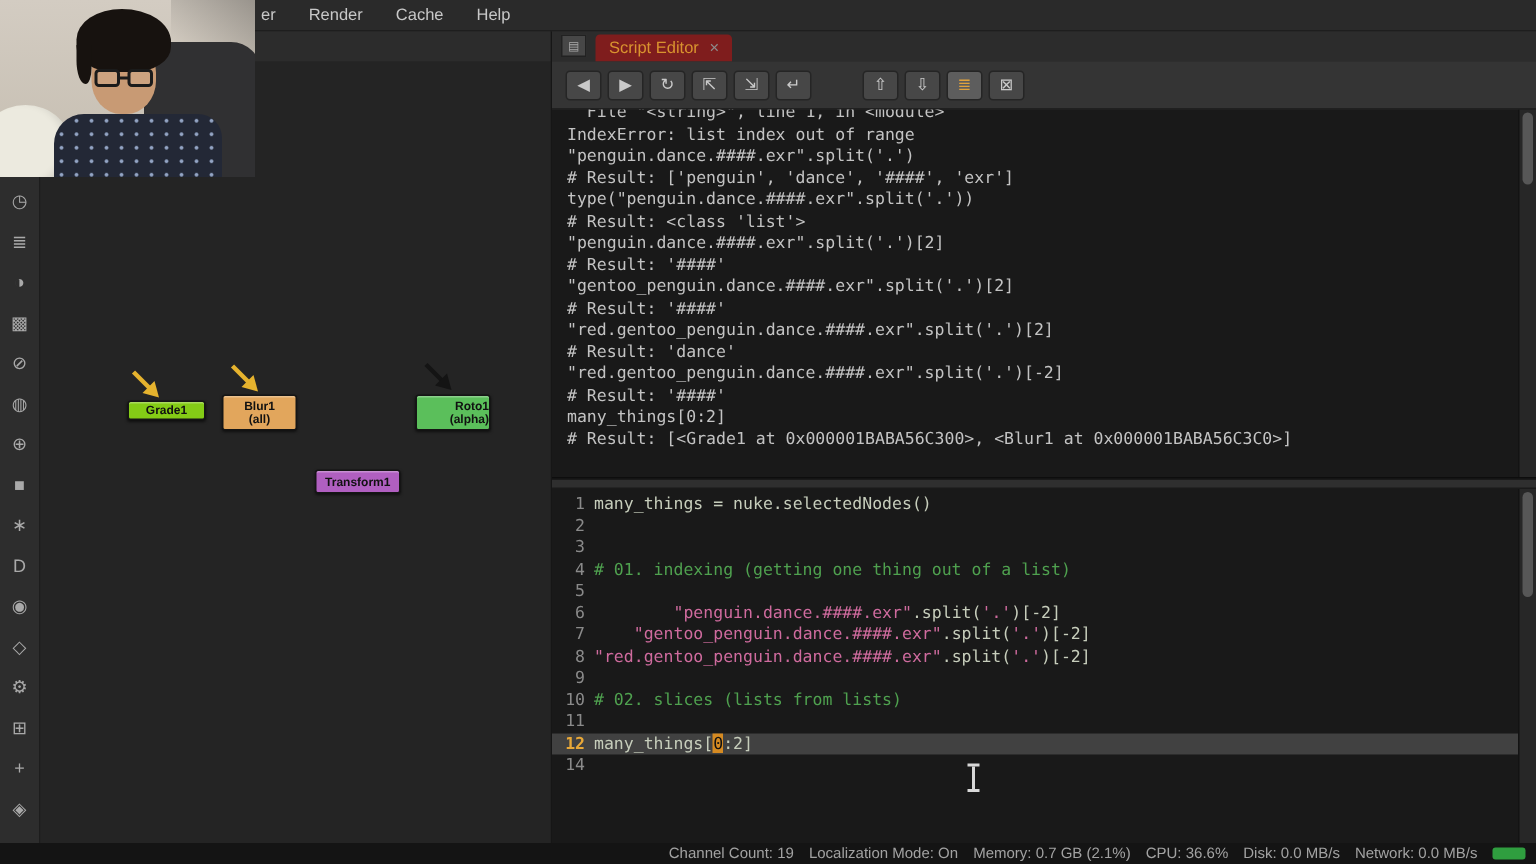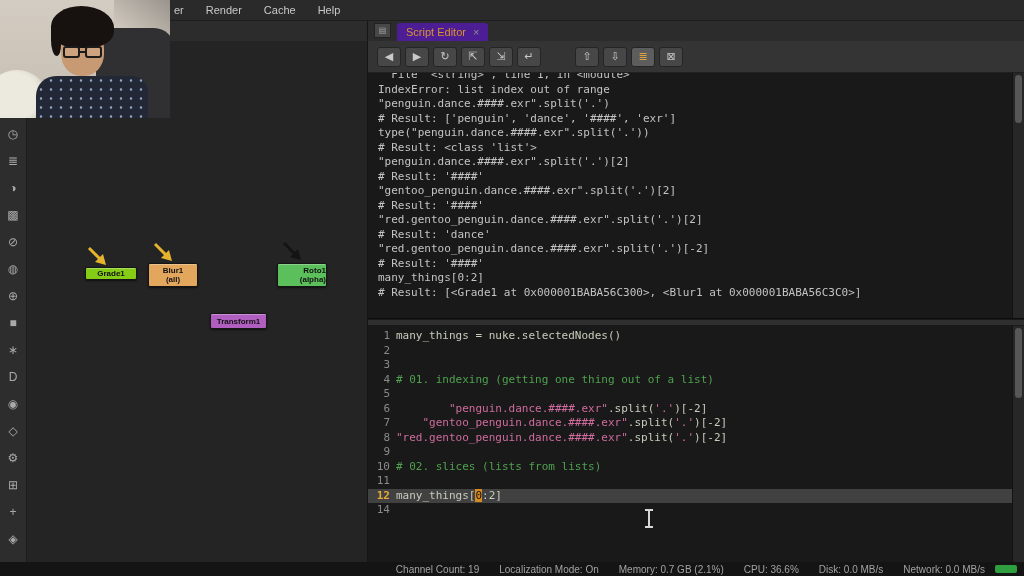--- a/index.html
+++ b/index.html
@@ -10,21 +10,21 @@
   .menubar{position:absolute;top:0;left:0;right:0;height:21px;background:#2a2a2a;display:flex;align-items:center;gap:22px;padding-left:174px;font-size:11px;color:#c8c8c8;box-sizing:border-box;border-bottom:1px solid #1e1e1e;}
   .menu-item{cursor:default;}
 
   
   .workspace{position:absolute;top:21px;left:0;right:0;bottom:14px;display:flex;}
   .left-pane{width:368px;display:flex;flex-direction:column;border-right:1px solid #161616;box-sizing:border-box;}
   .right-pane{flex:1;display:flex;flex-direction:column;min-width:0;}
 
   .tabbar{height:20px;background:#2c2c2c;display:flex;align-items:flex-end;padding-left:4px;gap:2px;}
   .panel-menu{width:15px;height:13px;margin:0 4px 3px 2px;background:#474747;border:1px solid #222;color:#aaa;font-size:8px;line-height:13px;text-align:center;}
-  .tab{height:18px;display:flex;align-items:center;gap:7px;padding:0 9px;background:#4c1d95;border-radius:3px 3px 0 0;font-size:11px;color:#c8c8c8;}
+  .tab{height:18px;display:flex;align-items:center;gap:7px;padding:0 9px;background:#7f1d1d;border-radius:3px 3px 0 0;font-size:11px;color:#c8c8c8;}
   .tab .tab-close{color:#8d8d8d;font-size:11px;line-height:11px;}
   .tab.focused .tab-label{color:#d9932f;}
 
   
   .node-graph{flex:1;position:relative;background:#242424;overflow:hidden;}
   .side-toolbar{position:absolute;left:0;top:0;bottom:0;width:27px;background:#2d2d2d;display:flex;flex-direction:column;align-items:center;padding-top:4px;gap:11px;border-right:1px solid #1d1d1d;box-sizing:border-box;z-index:5;}
   .tool-icon{width:16px;height:16px;color:#a9a9a9;font-size:12px;line-height:16px;text-align:center;cursor:default;}
   .node{position:absolute;border:1px solid #151515;border-radius:2px;color:#111;font-size:8px;font-weight:bold;text-align:center;display:flex;flex-direction:column;justify-content:center;line-height:9px;box-shadow:inset 0 1px 0 rgba(255,255,255,.3), 0 1px 2px rgba(0,0,0,.6);box-sizing:border-box;}
   .arrow{position:absolute;}
 
@@ -194,21 +194,21 @@
             <div class="in-line"><span class="ln">14</span><span class="code-text"></span></div>
           </div>
         <div class="vscroll">
             <div class="vthumb" style="top:2px;height:70px"></div>
           </div>
       </div>
     </div>
   </div>
 
   <div class="statusbar">
-    <span id="status-items" style="display:flex;gap:20px">
+    <span id="status-items" style="display:flex;gap:10px">
         <span class="status-item">Channel Count: 19</span>
         <span class="status-item">Localization Mode: On</span>
         <span class="status-item">Memory: 0.7 GB (2.1%)</span>
         <span class="status-item">CPU: 36.6%</span>
         <span class="status-item">Disk: 0.0 MB/s</span>
         <span class="status-item">Network: 0.0 MB/s</span>
       </span>
     <span class="loc-badge"></span>
   </div>
 

